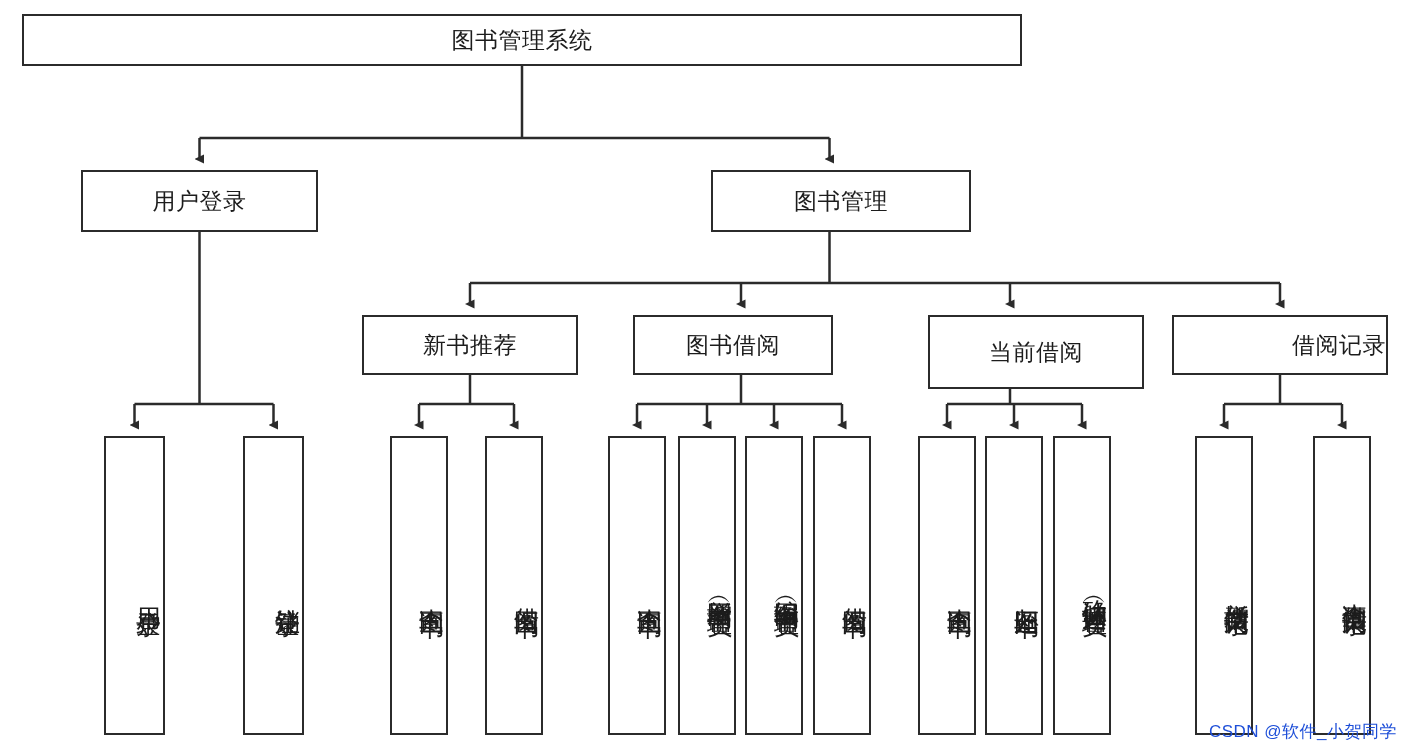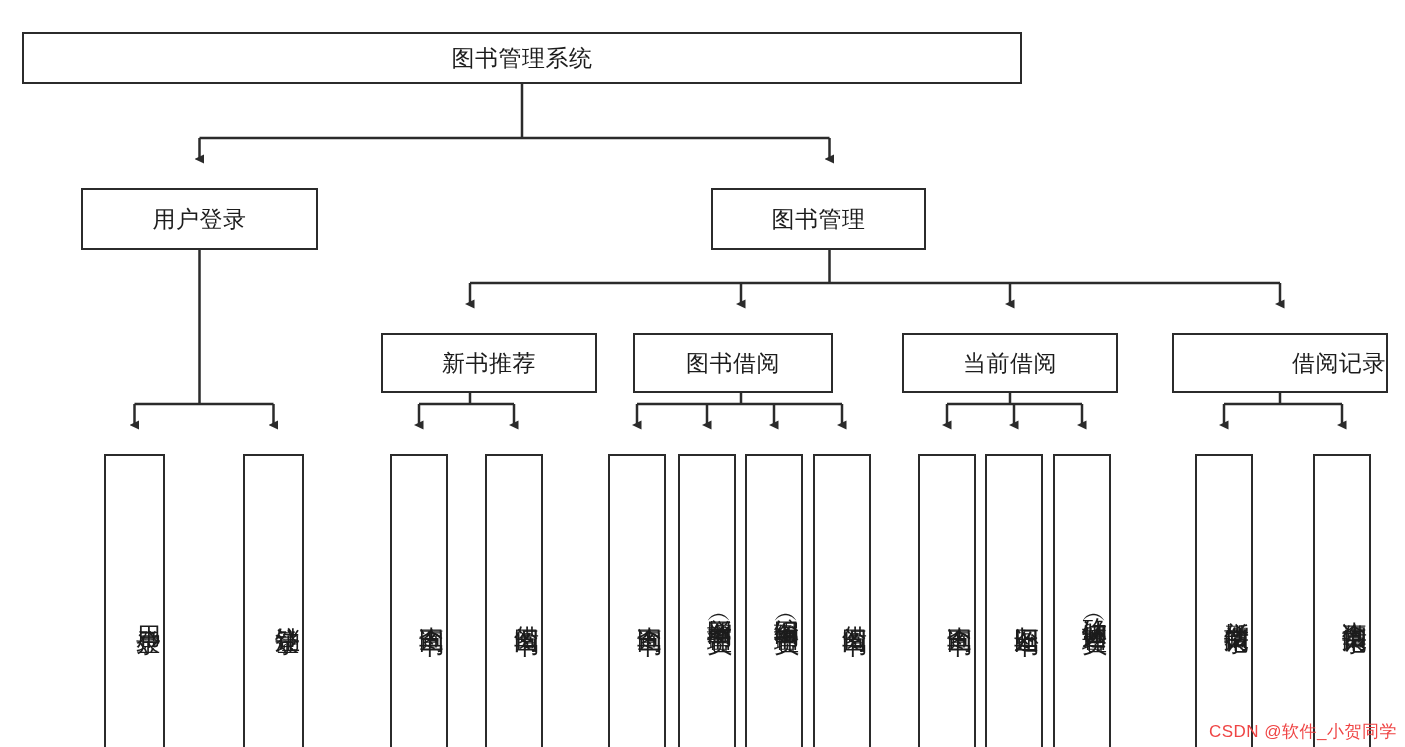--- a/index.html
+++ b/index.html
@@ -27,21 +27,20 @@
   }
   .node {
     position: absolute;
     box-sizing: border-box;
     border: 2.5px solid #2b2b2b;
     background: #ffffff;
     display: flex;
     align-items: center;
     justify-content: center;
     color: #1c1c1c;
-    margin-top: 18px;
   }
   .node.horiz {
     font-size: 23px;
     letter-spacing: 0.5px;
   }
   .node.vert {
     writing-mode: vertical-rl;
     text-orientation: upright;
     font-size: 25px;
     align-items: flex-start;
@@ -54,21 +53,21 @@
     padding-top: 6px;
   }
   .node-label {
     display: block;
   }
   .watermark {
     position: absolute;
     right: 8px;
     bottom: 4px;
     font-size: 17px;
-    color: #ef4444;
+    color: #1d4ed8;
     white-space: nowrap;
     letter-spacing: 0.5px;
   }
 </style>
 </head>
 <body>
 
 <div id="canvas">
   <svg class="edges" id="edge-svg" viewBox="0 0 1405 747">
     <defs>
@@ -106,30 +105,30 @@
       </g>
   </svg>
 
   <div id="node-layer">
       <div class="node horiz" style="left: 22px; top: 14px; width: 1000px; height: 52px;">
         <span class="node-label">图书管理系统</span>
       </div>
       <div class="node horiz" style="left: 81px; top: 170px; width: 237px; height: 62px;">
         <span class="node-label">用户登录</span>
       </div>
-      <div class="node horiz" style="left: 711px; top: 170px; width: 215px; height: 62px;">
+      <div class="node horiz" style="left: 711px; top: 170px; width: 260px; height: 62px;">
         <span class="node-label">图书管理</span>
       </div>
-      <div class="node horiz" style="left: 381px; top: 315px; width: 216px; height: 60px;">
+      <div class="node horiz" style="left: 362px; top: 315px; width: 216px; height: 60px;">
         <span class="node-label">新书推荐</span>
       </div>
       <div class="node horiz" style="left: 633px; top: 315px; width: 200px; height: 60px;">
         <span class="node-label">图书借阅</span>
       </div>
-      <div class="node horiz" style="left: 902px; top: 315px; width: 216px; height: 60px;">
+      <div class="node horiz" style="left: 928px; top: 315px; width: 216px; height: 74px;">
         <span class="node-label">当前借阅</span>
       </div>
       <div class="node horiz" style="left: 1172px; top: 315px; width: 216px; height: 60px; justify-content: flex-end;">
         <span class="node-label">借阅记录</span>
       </div>
       <div class="node vert" style="left: 104px; top: 436px; width: 61px; height: 299px;">
         <span class="node-label">用户登录</span>
       </div>
       <div class="node vert" style="left: 243px; top: 436px; width: 61px; height: 299px;">
         <span class="node-label">注销登录</span>

